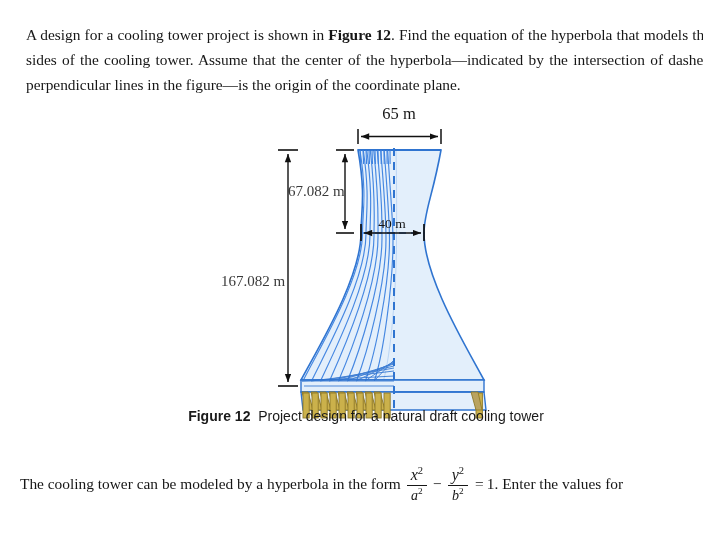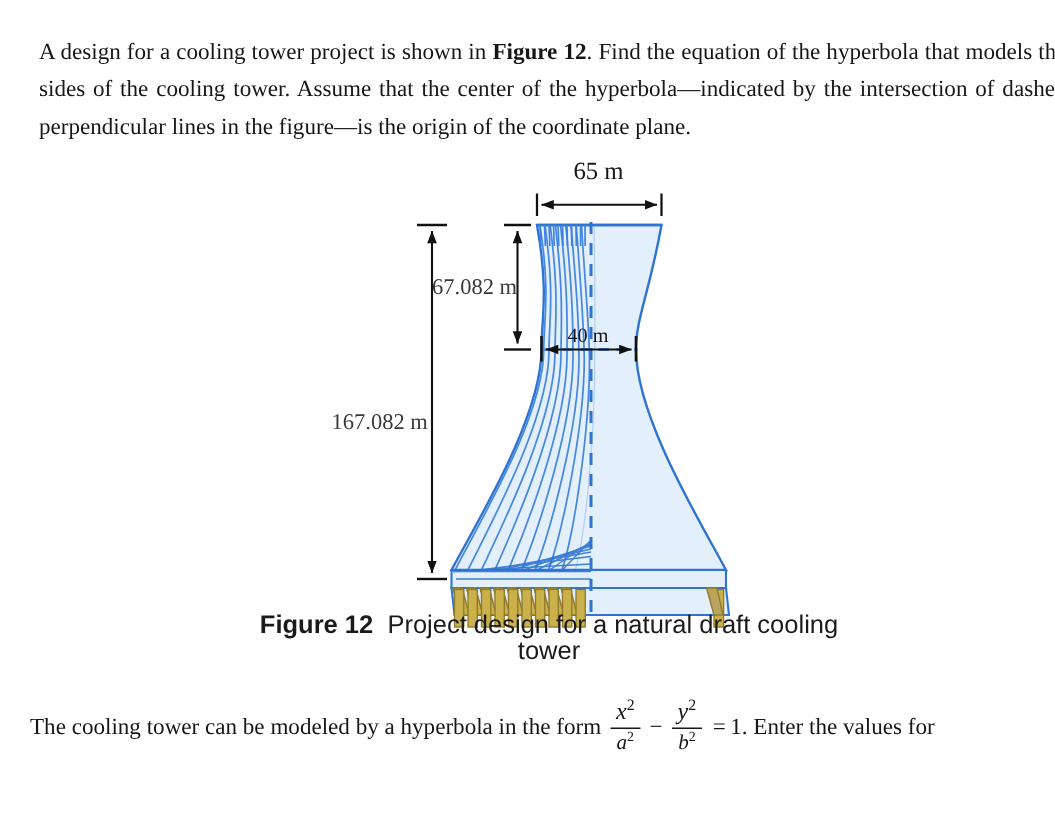--- a/index.html
+++ b/index.html
@@ -49,21 +49,21 @@
   }
   .figure-svg { display: block; }
 
   .caption {
     position: absolute;
     left: 150px;
     top: 408px;
     width: 400px;
     text-align: center;
     font-family: "Liberation Sans", "DejaVu Sans", sans-serif;
-    font-size: 17px;
+    font-size: 14px;
     line-height: 17px;
     color: #1a1a1a;
   }
   .caption .cap-label {
     font-weight: bold;
   }
 
   
   .closing {
     position: absolute;

